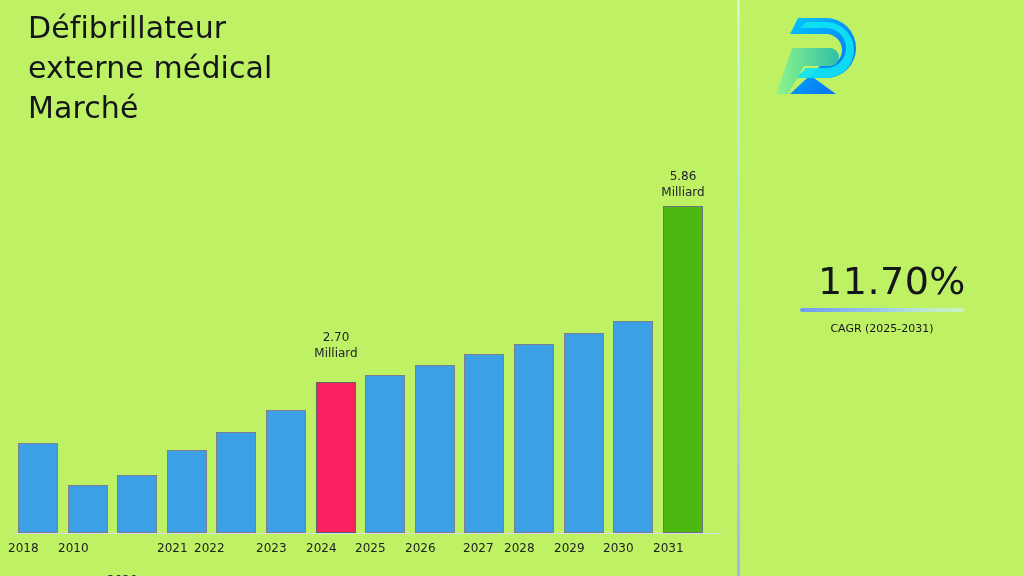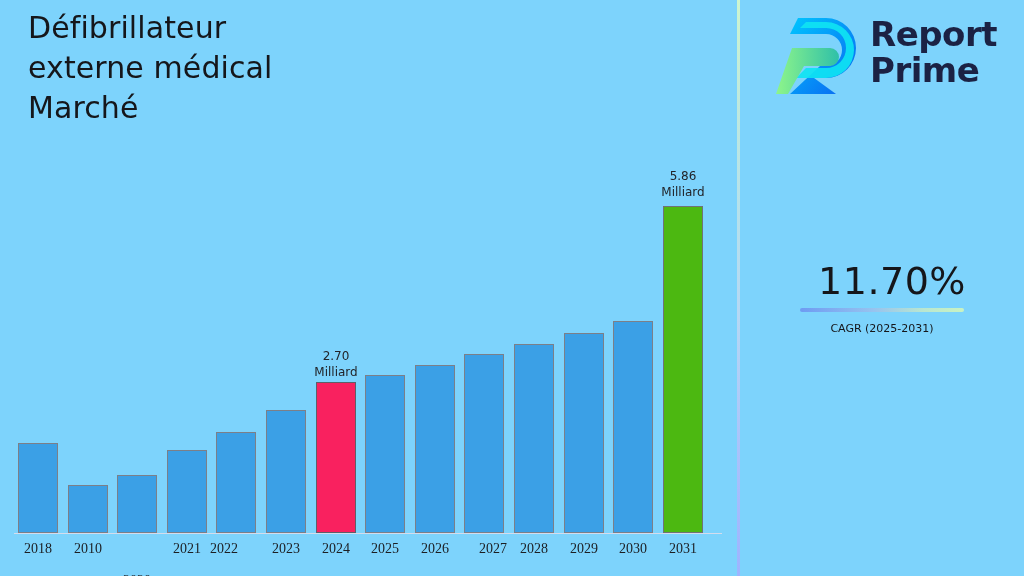--- a/index.html
+++ b/index.html
@@ -13,21 +13,21 @@
     font-family: "DejaVu Sans", "Liberation Sans", sans-serif;
     overflow: hidden;
     position: relative;
   }
 
   
   .page {
     position: relative;
     width: 1024px;
     height: 576px;
-    background: #7dd3fc;
+    background: #bef264;
   }
 
   .left-panel {
     position: absolute;
     left: 0;
     top: 0;
     width: 738px;
     height: 576px;
   }
 
@@ -127,24 +127,23 @@
     line-height: 16px;
     color: #222429;
     white-space: pre-line;
   }
 
   .tick-label {
     position: absolute;
     top: 541px;
     width: 60px;
     margin-left: -10px;
-    text-align: center;
-    font-size: 14px;
+    text-align: left;
+    font-size: 12px;
     color: #1c1e22;
-    font-family: Liberation Serif, serif;
   }
 
   
   .logo {
     position: absolute;
     left: 36px;
     top: 10px;
     width: 230px;
     height: 86px;
   }
@@ -229,21 +228,21 @@
           <div class="bar-group" style="left: 216px;">
             <div class="bar" title="2022: 1.81 Milliard" style="height: 101px; width: 40px;"></div>
           </div>
           <div class="tick-label" style="left: 204px;">2022</div>
           <div class="bar-group" style="left: 266px;">
             <div class="bar" title="2023: 2.2 Milliard" style="height: 123px; width: 40px;"></div>
           </div>
           <div class="tick-label" style="left: 266px;">2023</div>
           <div class="bar-group" style="left: 316px;">
             <div class="bar highlight-pink" title="2024: 2.7 Milliard" style="height: 151px; width: 40px;"></div>
-            <div class="bar-label" style="bottom: 153px; margin-top: 8px;">2.70
+            <div class="bar-label" style="bottom: 172px; margin-top: 8px;">2.70
 Milliard</div>
           </div>
           <div class="tick-label" style="left: 316px;">2024</div>
           <div class="bar-group" style="left: 365px;">
             <div class="bar" title="2025: 2.84 Milliard" style="height: 158px; width: 40px;"></div>
           </div>
           <div class="tick-label" style="left: 365px;">2025</div>
           <div class="bar-group" style="left: 415px;">
             <div class="bar" title="2026: 3.02 Milliard" style="height: 168px; width: 40px;"></div>
           </div>
@@ -292,22 +291,20 @@
             </linearGradient>
           </defs>
 
           <path d="M22 6 H50 a30 30 0 0 1 0 60 H38 l22 16 H14 l30 -28 h6 a16 16 0 0 0 0 -32 H14 Z" fill="url(#gblue)"></path>
 
           <path d="M24 16 H50 a20 20 0 0 1 0 40 H30 l-10 10 h30 a28 28 0 0 0 0 -56 H30 Z" fill="#0fe3f2" opacity="0.92"></path>
 
           <path d="M16 36 H54 a9 9 0 0 1 0 18 H28 L12 82 H0 L16 36 Z" fill="url(#ggreen)"></path>
         </svg>
       </div>
-      <div class="logo-text">Report
-Prime</div>
     </div>
 
     <div class="cagr-block">
       <div class="cagr-value">11.70%</div>
       <div class="cagr-rule"></div>
       <div class="cagr-caption">CAGR (2025-2031)</div>
     </div>
 
   </div>
 </div>

